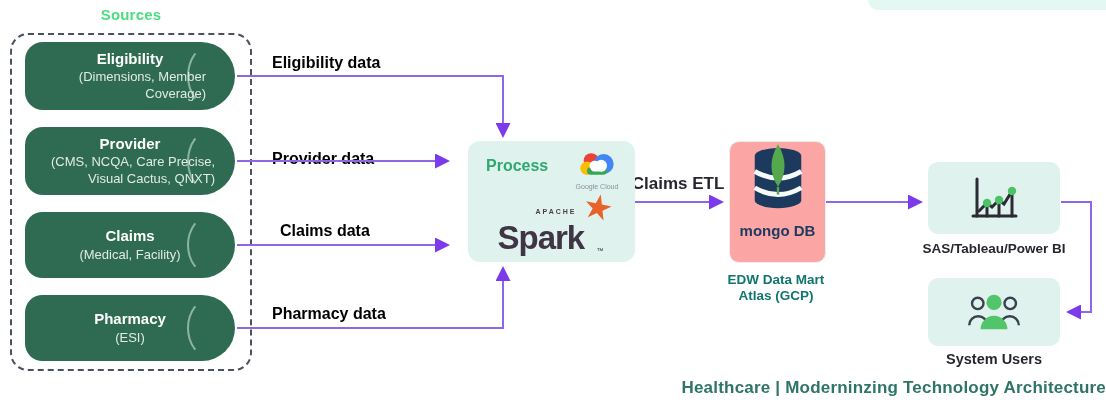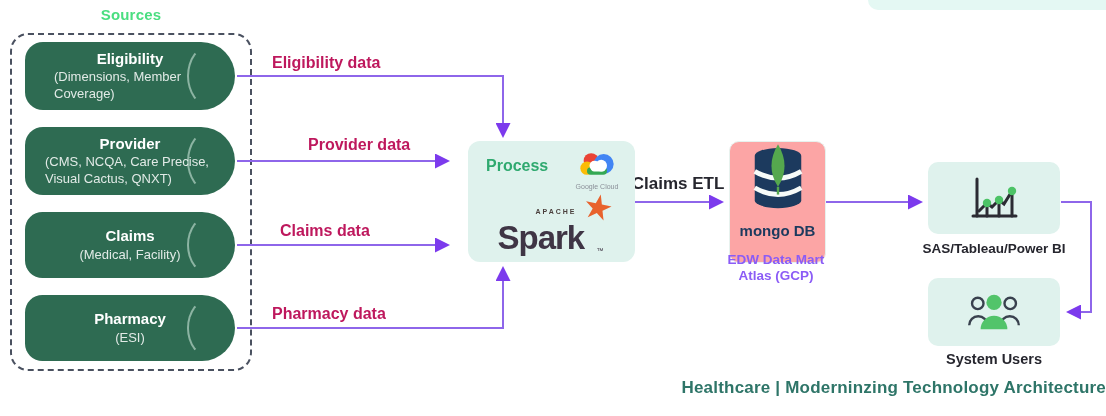--- a/index.html
+++ b/index.html
@@ -10,35 +10,35 @@
   
   .corner-blob{position:absolute;left:868px;top:0;width:238px;height:10px;
     background:#e4f8f3;border-radius:0 0 0 16px;}
   
   .sources-label{position:absolute;left:10px;top:6px;width:242px;text-align:center;
     color:#4ade80;font-size:15px;font-weight:bold;letter-spacing:.2px;}
   .sources-frame{position:absolute;left:10px;top:33px;width:238px;height:334px;
     border:2px dashed #4a5160;border-radius:18px;}
   .cyl{position:absolute;left:25px;width:210px;background:#2e6b52;color:#fff;
     border-radius:18px 34px 34px 18px;display:flex;flex-direction:column;
-    align-items:center;justify-content:center;text-align:left;}
+    align-items:center;justify-content:center;text-align:right;}
   .cyl::after{content:"";position:absolute;right:2px;top:3px;bottom:3px;width:42px;
     border:2px solid transparent;border-left-color:rgba(219,240,230,.55);
     border-radius:50%;pointer-events:none;}
   .cyl .t{font-size:15px;font-weight:bold;line-height:1.15;}
   .cyl .s{font-size:13px;color:rgba(255,255,255,.86);line-height:1.25;max-width:152px;margin-top:2px;}
   #src0{top:42px;height:68px;}
   #src1{top:127px;height:68px;}
   #src1 .s{max-width:170px;}
   #src2{top:212px;height:66px;}
   #src3{top:295px;height:66px;}
   
-  .flow-label{position:absolute;font-size:16px;font-weight:bold;color:#be185d;}
+  .flow-label{position:absolute;font-size:16px;font-weight:bold;color:#000000;}
   #fl0{left:272px;top:54px;}
-  #fl1{left:272px;top:136px;margin-left:36px;}
+  #fl1{left:272px;top:150px;}
   #fl2{left:272px;top:222px;margin-left:8px;}
   #fl3{left:272px;top:305px;}
   .etl-label{position:absolute;left:630px;top:174px;width:96px;text-align:center;
     font-size:17px;font-weight:bold;color:#26262e;}
   
   .arrows{position:absolute;left:0;top:0;width:1106px;height:416px;pointer-events:none;}
   
   .process-box{position:absolute;left:468px;top:141px;width:167px;height:121px;
     background:#dff2ed;border-radius:12px;}
   .process-title{position:absolute;left:18px;top:16px;font-size:16px;font-weight:bold;color:#2fa96f;}
@@ -50,22 +50,22 @@
   .spark-apache{position:absolute;left:44px;top:6px;font-size:7px;font-weight:bold;
     letter-spacing:2px;color:#4a3f3c;}
   .spark-tm{position:absolute;right:8px;bottom:0;font-size:7px;color:#3f3545;}
   .spark-star{position:absolute;right:-2px;top:-12px;font-size:34px;line-height:1;
     color:#e8622c;transform:rotate(12deg);}
   
   .mongo-box{position:absolute;left:729px;top:141px;width:95px;height:120px;
     background:#fca5a5;border:1px solid #e7f2ee;border-radius:10px;
     display:flex;flex-direction:column;align-items:center;justify-content:flex-start;}
   .mongo-word{font-size:15px;font-weight:bold;color:#1c3a5e;margin-top:2px;}
-  .mongo-caption{position:absolute;left:706px;top:252px;width:140px;text-align:center;
-    font-size:13.5px;font-weight:bold;color:#8b5cf6;line-height:1.2;}
+  .mongo-caption{position:absolute;left:706px;top:272px;width:140px;text-align:center;
+    font-size:13.5px;font-weight:bold;color:#0f766e;line-height:1.2;}
   
   .panel{position:absolute;background:#dff2ed;border-radius:10px;
     display:flex;align-items:center;justify-content:center;}
   #analytics-box{left:928px;top:162px;width:132px;height:72px;}
   #users-box{left:928px;top:278px;width:132px;height:68px;}
   .analytics-title{position:absolute;left:918px;top:141px;width:152px;text-align:center;
     font-size:14px;font-weight:bold;color:#26262e;}
   .analytics-caption{position:absolute;left:905px;top:241px;width:178px;text-align:center;
     font-size:13.5px;font-weight:bold;color:#26262e;}
   .users-caption{position:absolute;left:918px;top:351px;width:152px;text-align:center;

